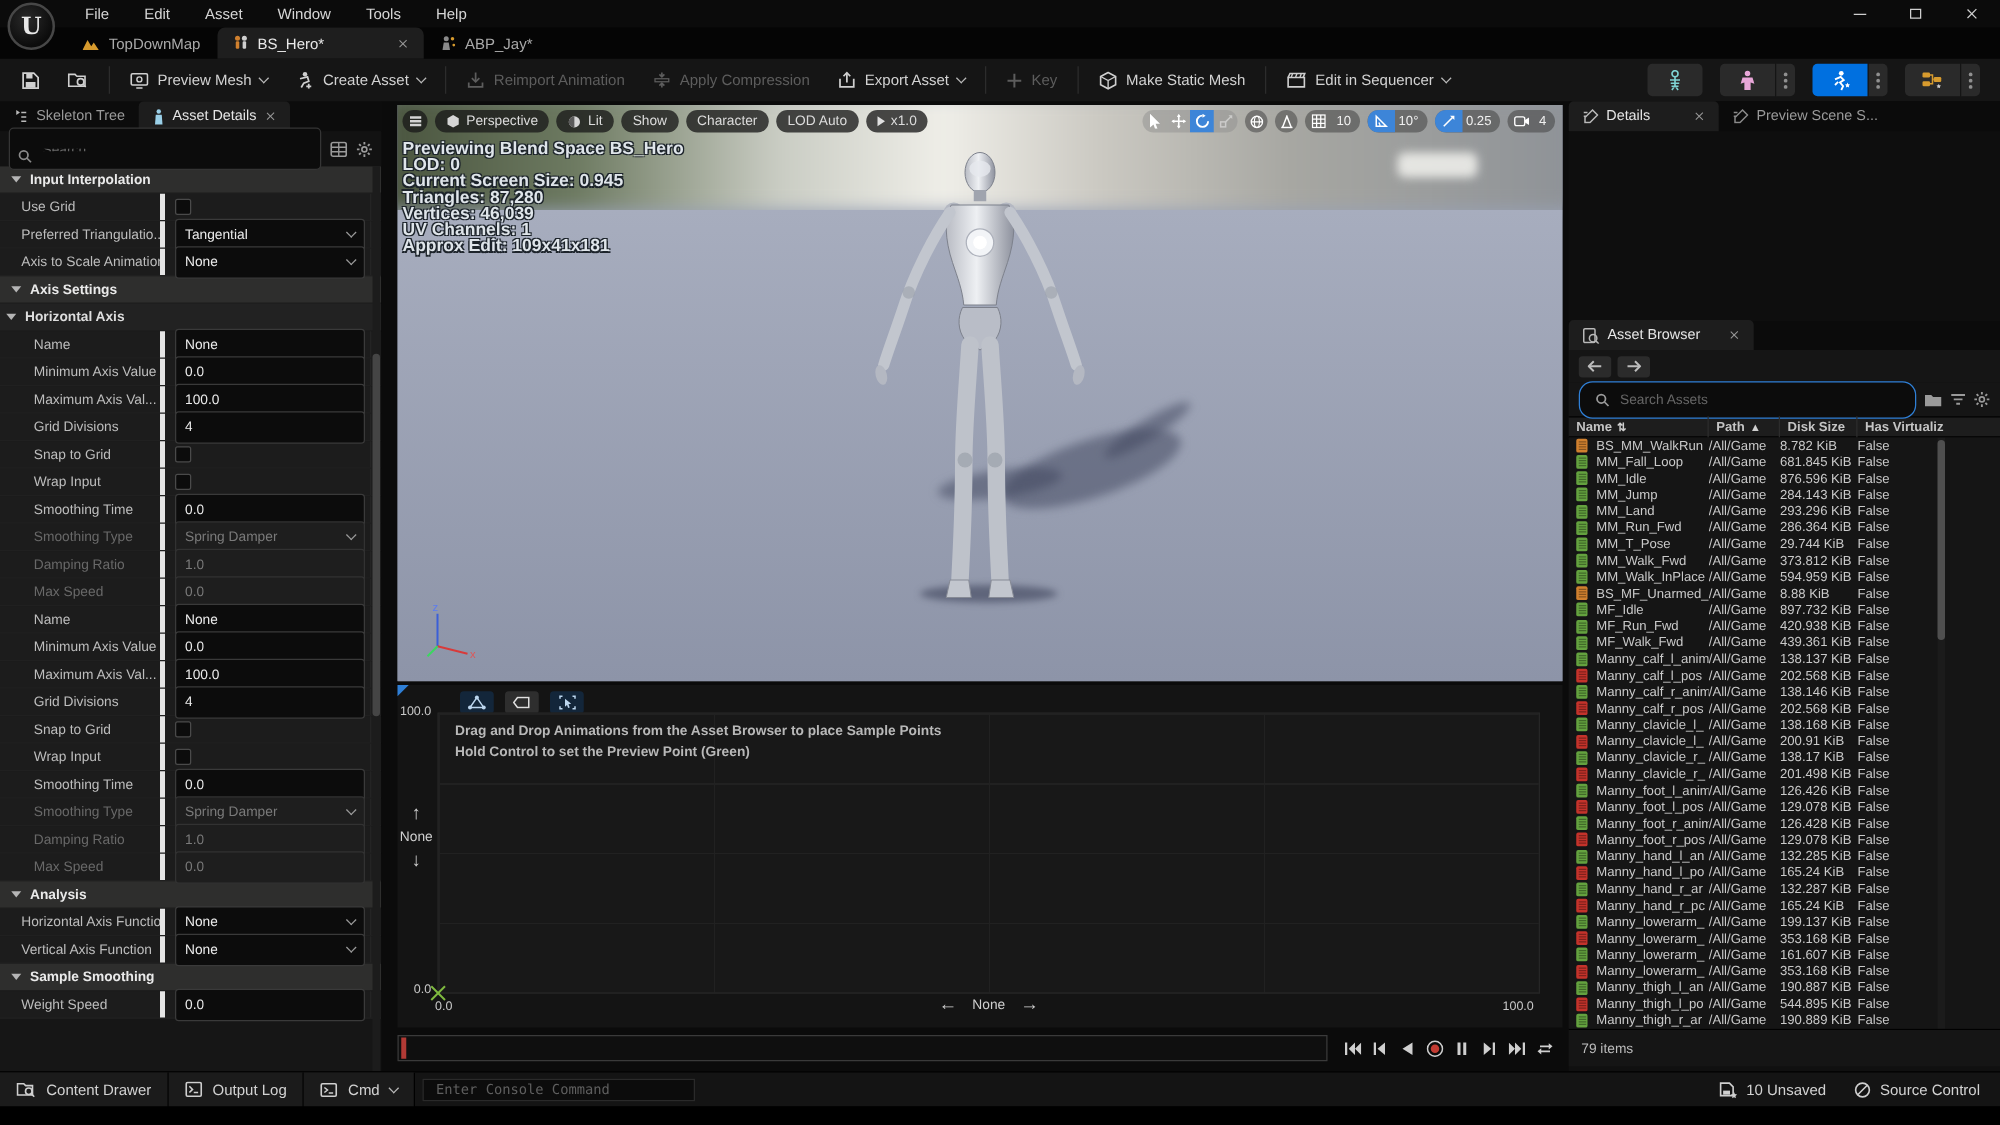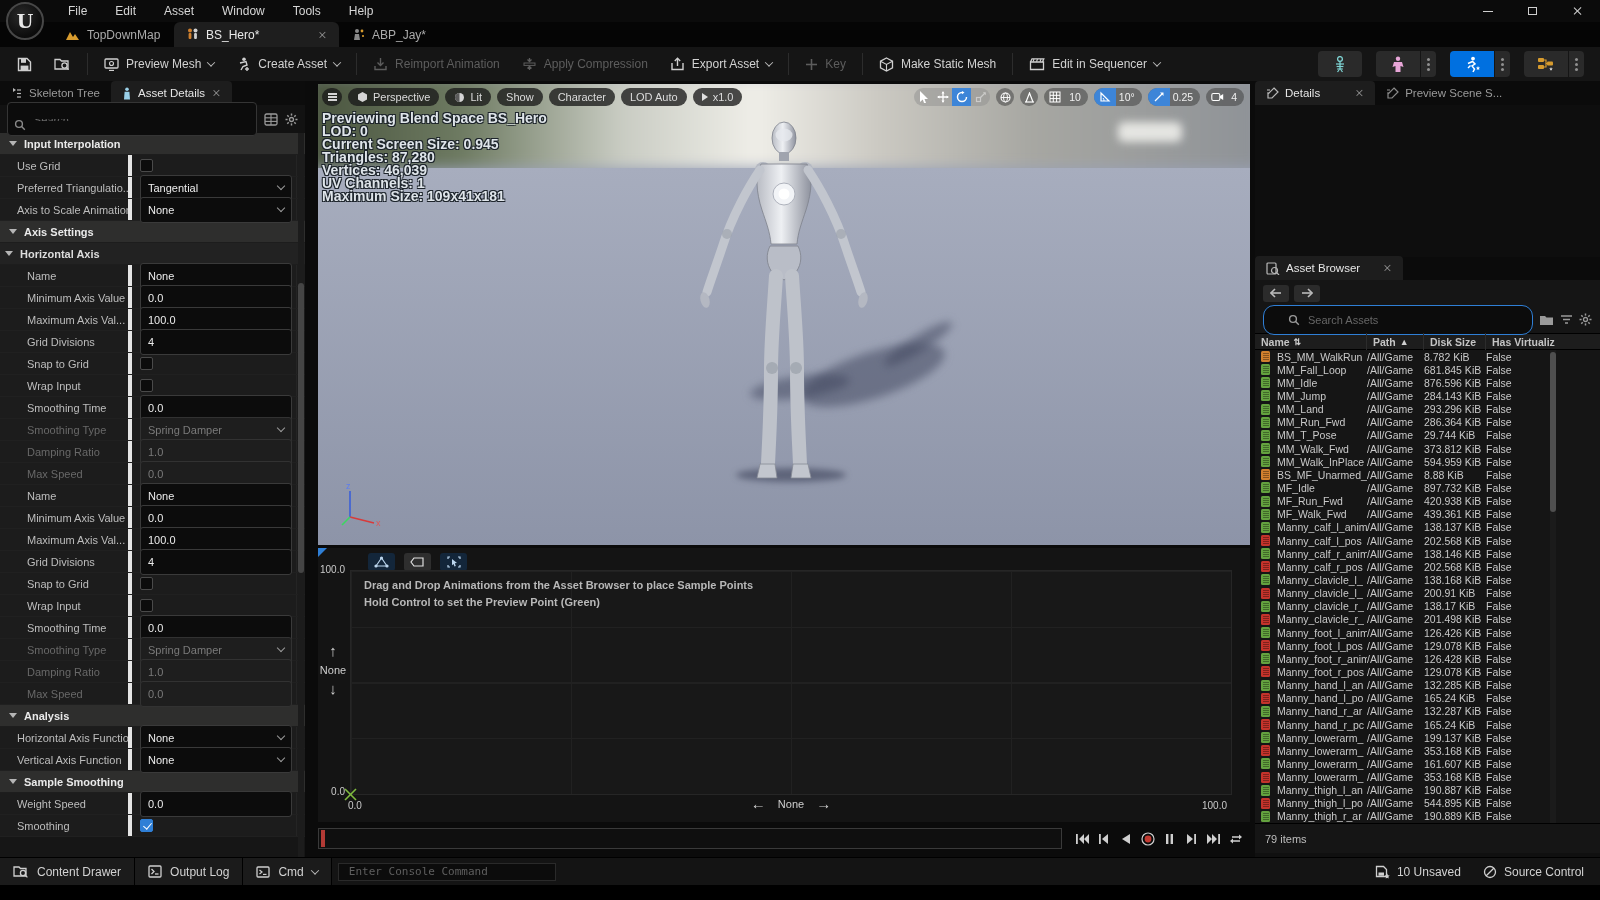--- a/index.html
+++ b/index.html
@@ -128,21 +128,21 @@
   #pbtns{position:absolute;right:4px;top:2px;display:flex;gap:1px;}
   .pbtn{width:21px;height:21px;display:flex;align-items:center;justify-content:center;}
   
   #right-panel{position:absolute;left:1255px;top:81px;width:345px;height:776px;background:#101010;}
   #rp-tabs{height:24px;background:#0b0b0b;display:flex;align-items:flex-end;}
   #details-body{height:152px;background:#0e0e0e;}
   #ab-tabrow{height:23px;background:#0b0b0b;display:flex;align-items:flex-end;}
   #ab-nav{height:26px;display:flex;align-items:center;gap:5px;padding:0 8px;background:#151515;}
   .nav-btn{width:26px;height:17px;background:#2b2b2b;border-radius:3px;display:flex;align-items:center;justify-content:center;}
   #ab-searchrow{height:27px;display:flex;align-items:center;gap:6px;padding:0 8px;background:#151515;}
-  #ab-search{flex:1;height:30px;background:#0c0c0c;border:1.5px solid #2f7fd6;border-radius:11px;display:flex;align-items:center;gap:6px;padding:0 24px;}
+  #ab-search{flex:1;height:30px;background:#0c0c0c;border:1.5px solid #2f7fd6;border-radius:11px;display:flex;align-items:center;gap:6px;padding:0 12px;}
   #ab-search input{flex:1;background:transparent;border:none;outline:none;color:#cfcfcf;font-size:11px;font-family:"Liberation Sans",sans-serif;min-width:0;}
   #ab-search input::placeholder{color:#666;}
   #ab-header{height:17px;display:flex;align-items:center;background:#1d1d1d;border-top:1px solid #000;border-bottom:1px solid #000;font-size:10.5px;font-weight:bold;color:#c4c4c4;}
   .hcell{height:17px;display:flex;align-items:center;gap:4px;padding-left:6px;border-right:1px solid #2c2c2c;overflow:hidden;white-space:nowrap;}
   #hc-name{width:112px;} #hc-path{width:57px;} #hc-size{width:62px;} #hc-virt{flex:1;border-right:none;}
   .sortg{font-size:9px;color:#cfcfcf;}
   #alist{height:473px;overflow:hidden;background:#151515;position:relative;}
   .arow{height:13.15px;display:flex;align-items:center;font-size:10.5px;color:#c9c9c9;}
   .doc{width:9px;height:11px;border-radius:1.5px;margin:0 7px 0 6px;flex:0 0 9px;position:relative;}
   .doc::after{content:"";position:absolute;left:1.5px;top:2px;width:6px;height:1px;background:rgba(0,0,0,.35);box-shadow:0 2px 0 rgba(0,0,0,.35),0 4px 0 rgba(0,0,0,.35),0 6px 0 rgba(0,0,0,.35);}
@@ -675,26 +675,20 @@
           <span>Sample Smoothing</span>
         </div>
         <div class="prow">
           <div class="plabel">Weight Speed</div>
           <div class="pctrl">
             <span class="fld">
               <span class="fval">0.0</span>
             </span>
           </div>
         </div>
-        <div class="prow">
-          <div class="plabel">Smoothing</div>
-          <div class="pctrl">
-            <span class="cb on"></span>
-          </div>
-        </div>
       </div>
     <div id="lp-scroll">
         <div id="lp-thumb"></div>
       </div>
   </div>
 
   <div id="viewport">
     <div id="vp-photo"></div>
     <div id="vp-car"></div>
     <div id="vp-ground"></div>
@@ -769,21 +763,21 @@
           <span>x1.0</span>
         </div>
     </div>
     <div id="vp-stats">
         <div class="vp-stat">Previewing Blend Space BS_Hero</div>
         <div class="vp-stat">LOD: 0</div>
         <div class="vp-stat">Current Screen Size: 0.945</div>
         <div class="vp-stat">Triangles: 87,280</div>
         <div class="vp-stat">Vertices: 46,039</div>
         <div class="vp-stat">UV Channels: 1</div>
-        <div class="vp-stat">Maximum Size: 109x41x181</div>
+        <div class="vp-stat">Approx Edit: 109x41x181</div>
       </div>
     <div id="vp-topright">
       <div class="tr-group">
         <div class="tr-seg">
             <svg width="10" height="12" viewBox="0 0 10 12">
               <path d="M1 0 L9 8 L5.5 8 L7 12 L5 12 L3.8 8.5 L1 11 Z" fill="#fff"></path>
             </svg>
           </div>
         <div class="tr-seg">
             <svg width="12" height="12" viewBox="0 0 12 12">

